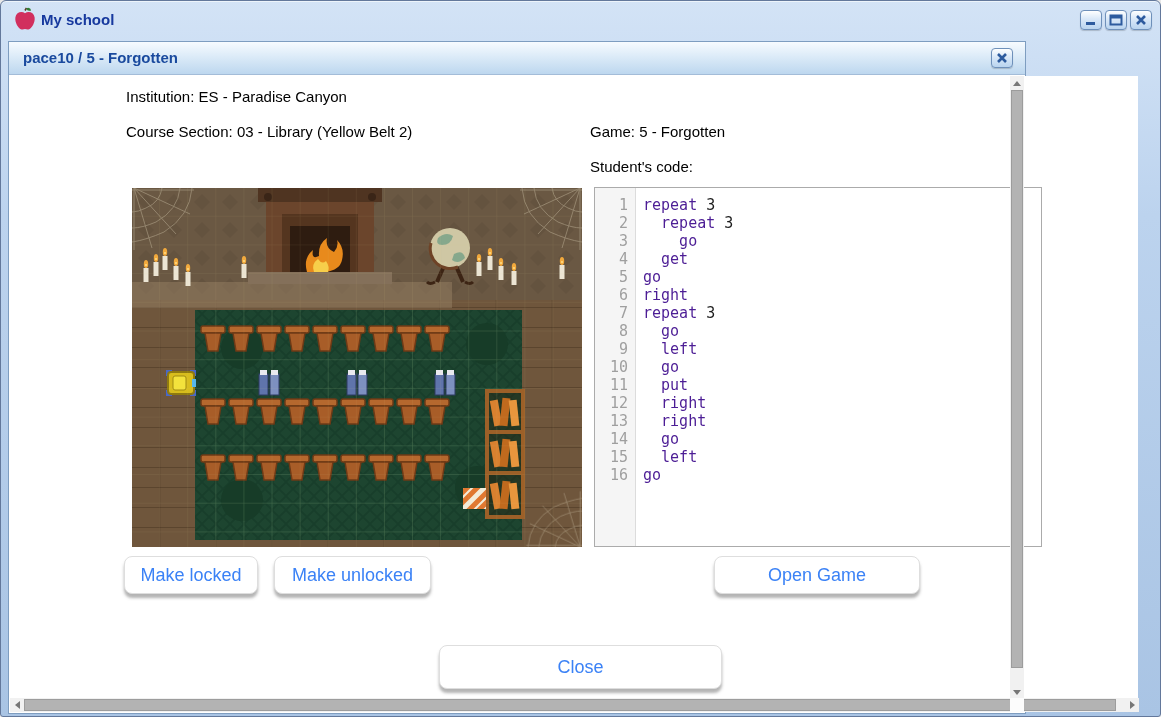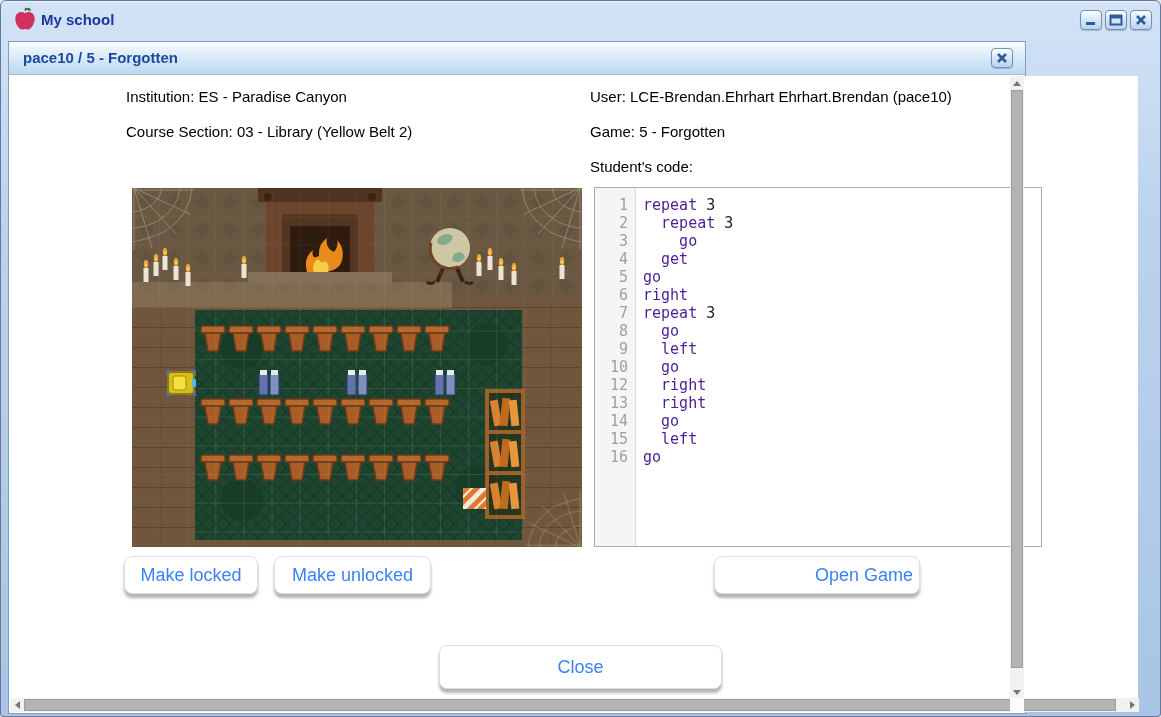--- a/index.html
+++ b/index.html
@@ -91,23 +91,20 @@
         </div>
       </div>
 
       <div class="dbody">
 
         <div class="inforow" style="left:116px;top:12px;">
           <b>Institution</b><span>: ES - Paradise Canyon</span>
         </div>
         <div class="inforow" style="left:116px;top:47px;">
           <b>Course Section</b><span>: 03 - Library (Yellow Belt 2)</span>
-        </div>
-        <div class="inforow" style="left:580px;top:12px;">
-          <b>User</b><span>: LCE-Brendan.Ehrhart Ehrhart.Brendan (pace10)</span>
         </div>
         <div class="inforow" style="left:580px;top:47px;">
           <b>Game</b><span>: 5 - Forgotten</span>
         </div>
         <div class="inforow" style="left:580px;top:82px;">Student's code:</div>
 
         <div class="gamebox">
         <svg width="450" height="359" viewBox="0 0 450 359">
           <defs>
             <pattern id="walltile" width="28" height="28" patternUnits="userSpaceOnUse">
@@ -327,20 +324,25 @@
                 <span class="ln">9</span>
                 <span class="ck">  left</span>
                 <span class="ca"></span>
               </div>
             <div class="cl">
                 <span class="ln">10</span>
                 <span class="ck">  go</span>
                 <span class="ca"></span>
               </div>
             <div class="cl">
+                <span class="ln">11</span>
+                <span class="ck">  put</span>
+                <span class="ca"></span>
+              </div>
+            <div class="cl">
                 <span class="ln">12</span>
                 <span class="ck">  right</span>
                 <span class="ca"></span>
               </div>
             <div class="cl">
                 <span class="ln">13</span>
                 <span class="ck">  right</span>
                 <span class="ca"></span>
               </div>
             <div class="cl">
@@ -356,21 +358,21 @@
             <div class="cl">
                 <span class="ln">16</span>
                 <span class="ck">go</span>
                 <span class="ca"></span>
               </div>
           </div>
         </div>
 
         <button class="gbtn" style="left:114px;top:480px;width:134px;height:38px;">Make locked</button>
         <button class="gbtn" style="left:264px;top:480px;width:157px;height:38px;">Make unlocked</button>
-        <button class="gbtn" style="left:704px;top:480px;width:206px;height:38px;text-align:right;">Open Game</button>
+        <button class="gbtn" style="left:704px;top:480px;width:206px;height:38px;">Open Game</button>
         <button class="gbtn" style="left:429px;top:569px;width:283px;height:44px;">Close</button>
       </div>
 
       <div class="vscroll">
         <div class="sarrow" style="top:0;">
             <div class="tri-up"></div>
           </div>
         <div class="vthumb"></div>
         <div class="sarrow" style="bottom:0;">
             <div class="tri-down"></div>

